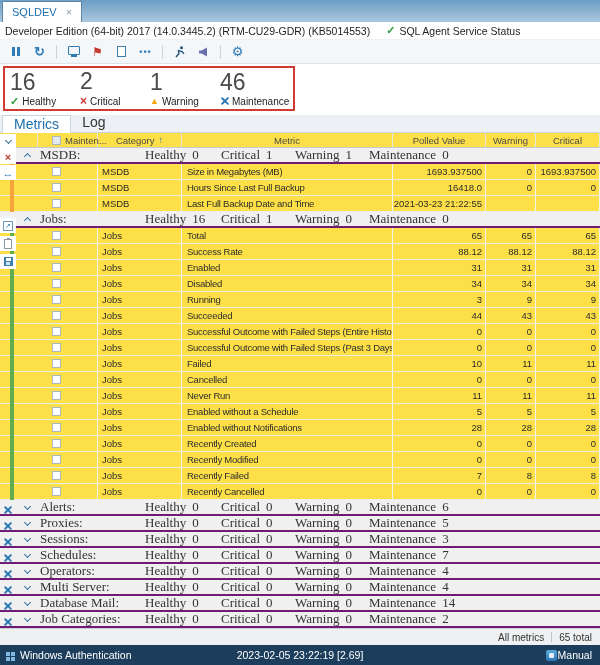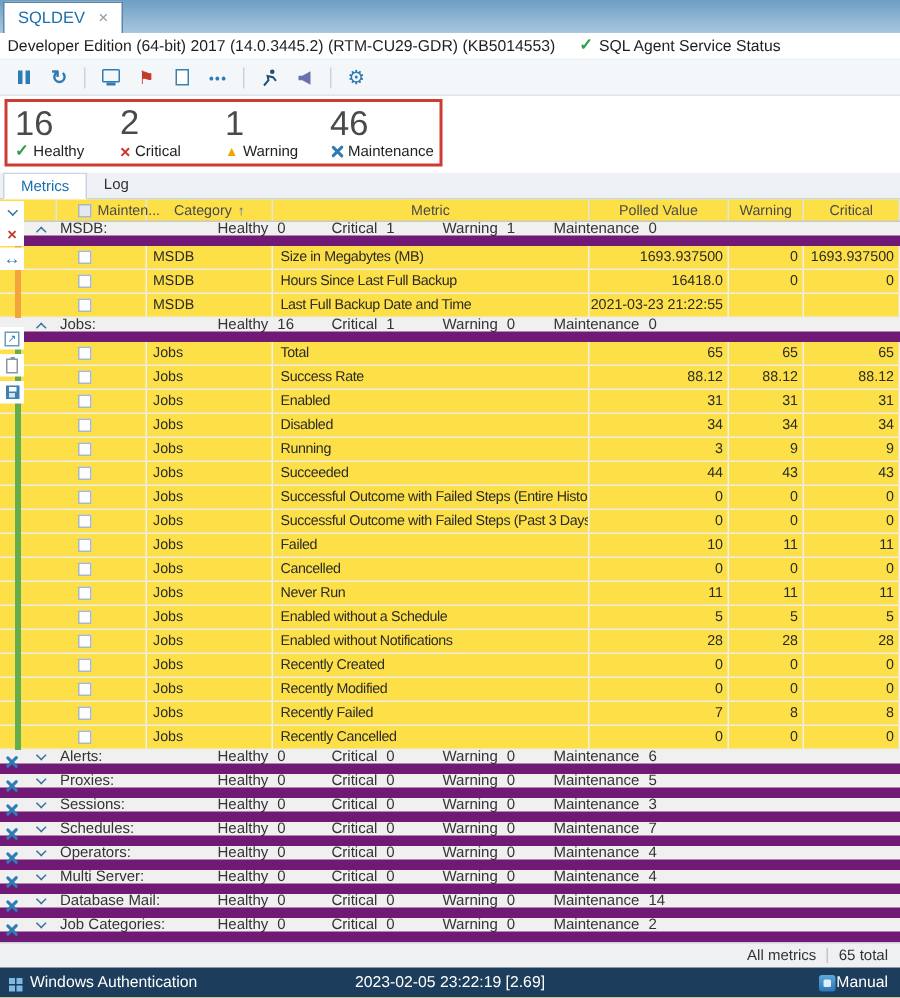--- a/index.html
+++ b/index.html
@@ -40,21 +40,21 @@
   .si-check{color:#2f9e44;font-weight:bold;font-size:11px;line-height:1}
   .si-x{color:#cf3a32;font-weight:bold;font-size:12px;line-height:1}
   .si-warn{color:#f2a500;font-size:9px;line-height:1}
   .tools{position:relative;width:9px;height:10px;display:inline-block}
   .tools::before,.tools::after{content:"";position:absolute;left:3.5px;top:0;width:2.2px;height:10px;border-radius:1px;background:#2e7bb5}
   .tools::before{transform:rotate(45deg)}
   .tools::after{transform:rotate(-45deg)}
 
   
   .tabstrip{height:18px;background:#edf1f5;border-bottom:1px solid #c8d4de;display:flex;align-items:flex-end;padding-left:2px}
-  .vtab{height:18px;display:flex;align-items:center;padding:0 11px;font-size:10px;color:#333}
+  .vtab{height:18px;display:flex;padding:0 11px;font-size:14px;color:#333}
   .vtab.active{background:#fff;border:1px solid #c8d4de;border-bottom:1px solid #fff;margin-bottom:-1px;color:#1a6fad}
 
   
   .grid{position:relative;height:495px;background:#fde047;font-size:9.5px;color:#2b2b2b;overflow:hidden}
   .w-gut{width:16px;flex:none}
   .w-chev{width:22px;flex:none;display:flex;align-items:center;justify-content:center}
   .w-maint{width:60px;flex:none}
   .w-cat{width:84px;flex:none}
   .w-metric{width:211px;flex:none}
   .w-polled{width:93px;flex:none}
@@ -68,21 +68,21 @@
 
   .drow{display:flex;height:16px;border-bottom:1px solid #ededed;align-items:center}
   .cell{height:100%;display:flex;align-items:center;border-right:1px solid #f1f1f1}
   .cell.w-cat{padding-left:4px}
   .cell.w-metric{padding-left:5px;letter-spacing:-0.25px;white-space:nowrap;overflow:hidden}
   .cell.w-polled,.cell.w-warn,.cell.w-crit{justify-content:flex-end;padding-right:3px}
   .cb{width:9px;height:9px;border:1px solid #aab8c4;background:#fdfdfd;display:inline-block;flex:none}
   .cb.row-cb{margin-left:14px}
   .cb.hdr-cb{background:#e4e8ec}
 
-  .grow{display:flex;height:16px;background:#f0f0f0;border-bottom:7px solid #701a75;align-items:center;font-family:Liberation Sans, sans-serif;font-size:10px;color:#333;position:relative}
+  .grow{display:flex;height:16px;background:#f0f0f0;border-bottom:2px solid #701a75;align-items:center;font-family:Liberation Serif, serif;font-size:13px;color:#333;position:relative}
   .g-name{width:107px;flex:none;padding-left:2px;white-space:nowrap}
   .g-pair{display:flex;white-space:nowrap}
   .g-h{width:76px;flex:none}.g-c{width:74px;flex:none}.g-w{width:74px;flex:none}
   .g-val{margin-left:6px}
 
   .chev{width:5px;height:5px;border-right:1.4px solid #35719c;border-bottom:1.4px solid #35719c;display:inline-block}
   .chev.up{transform:rotate(-135deg);margin-top:3px}
   .chev.down{transform:rotate(45deg);margin-top:-2px}
 
   

